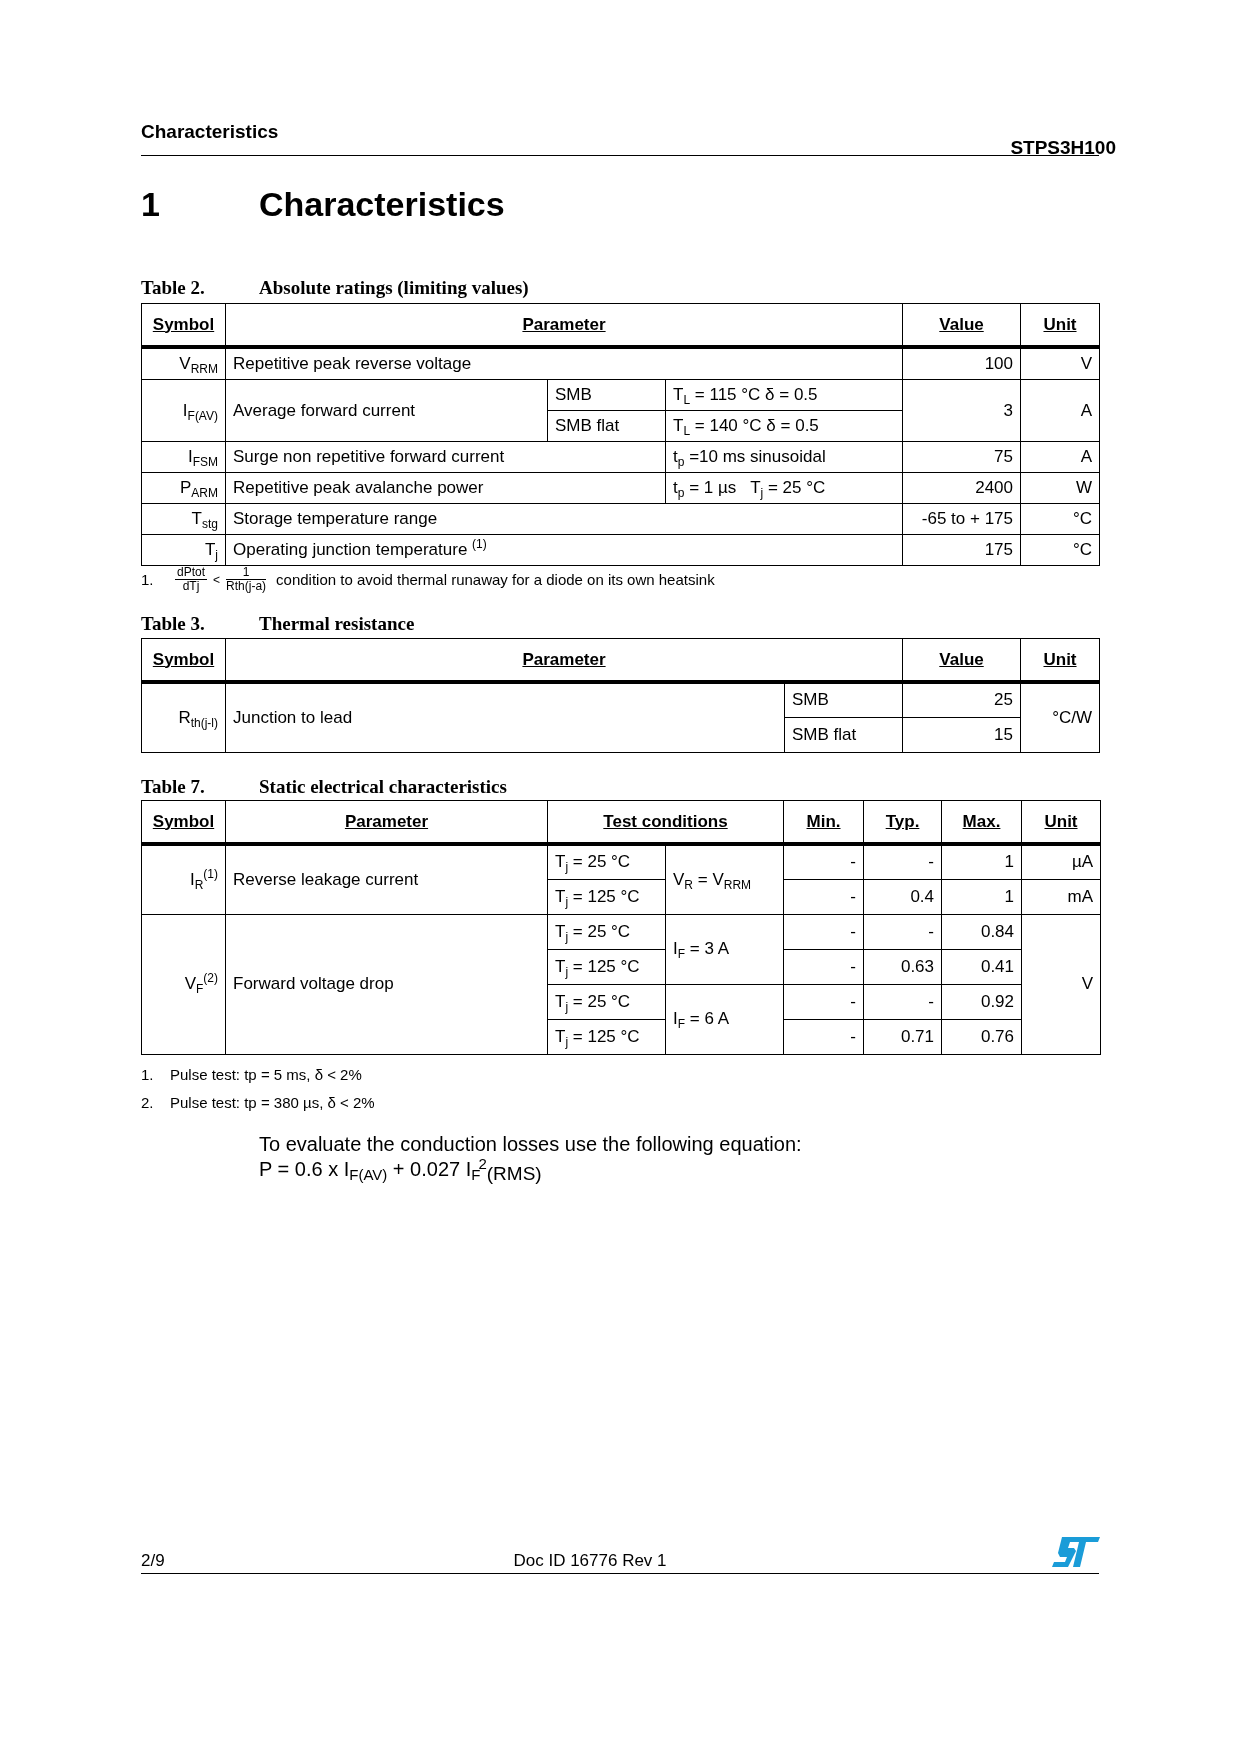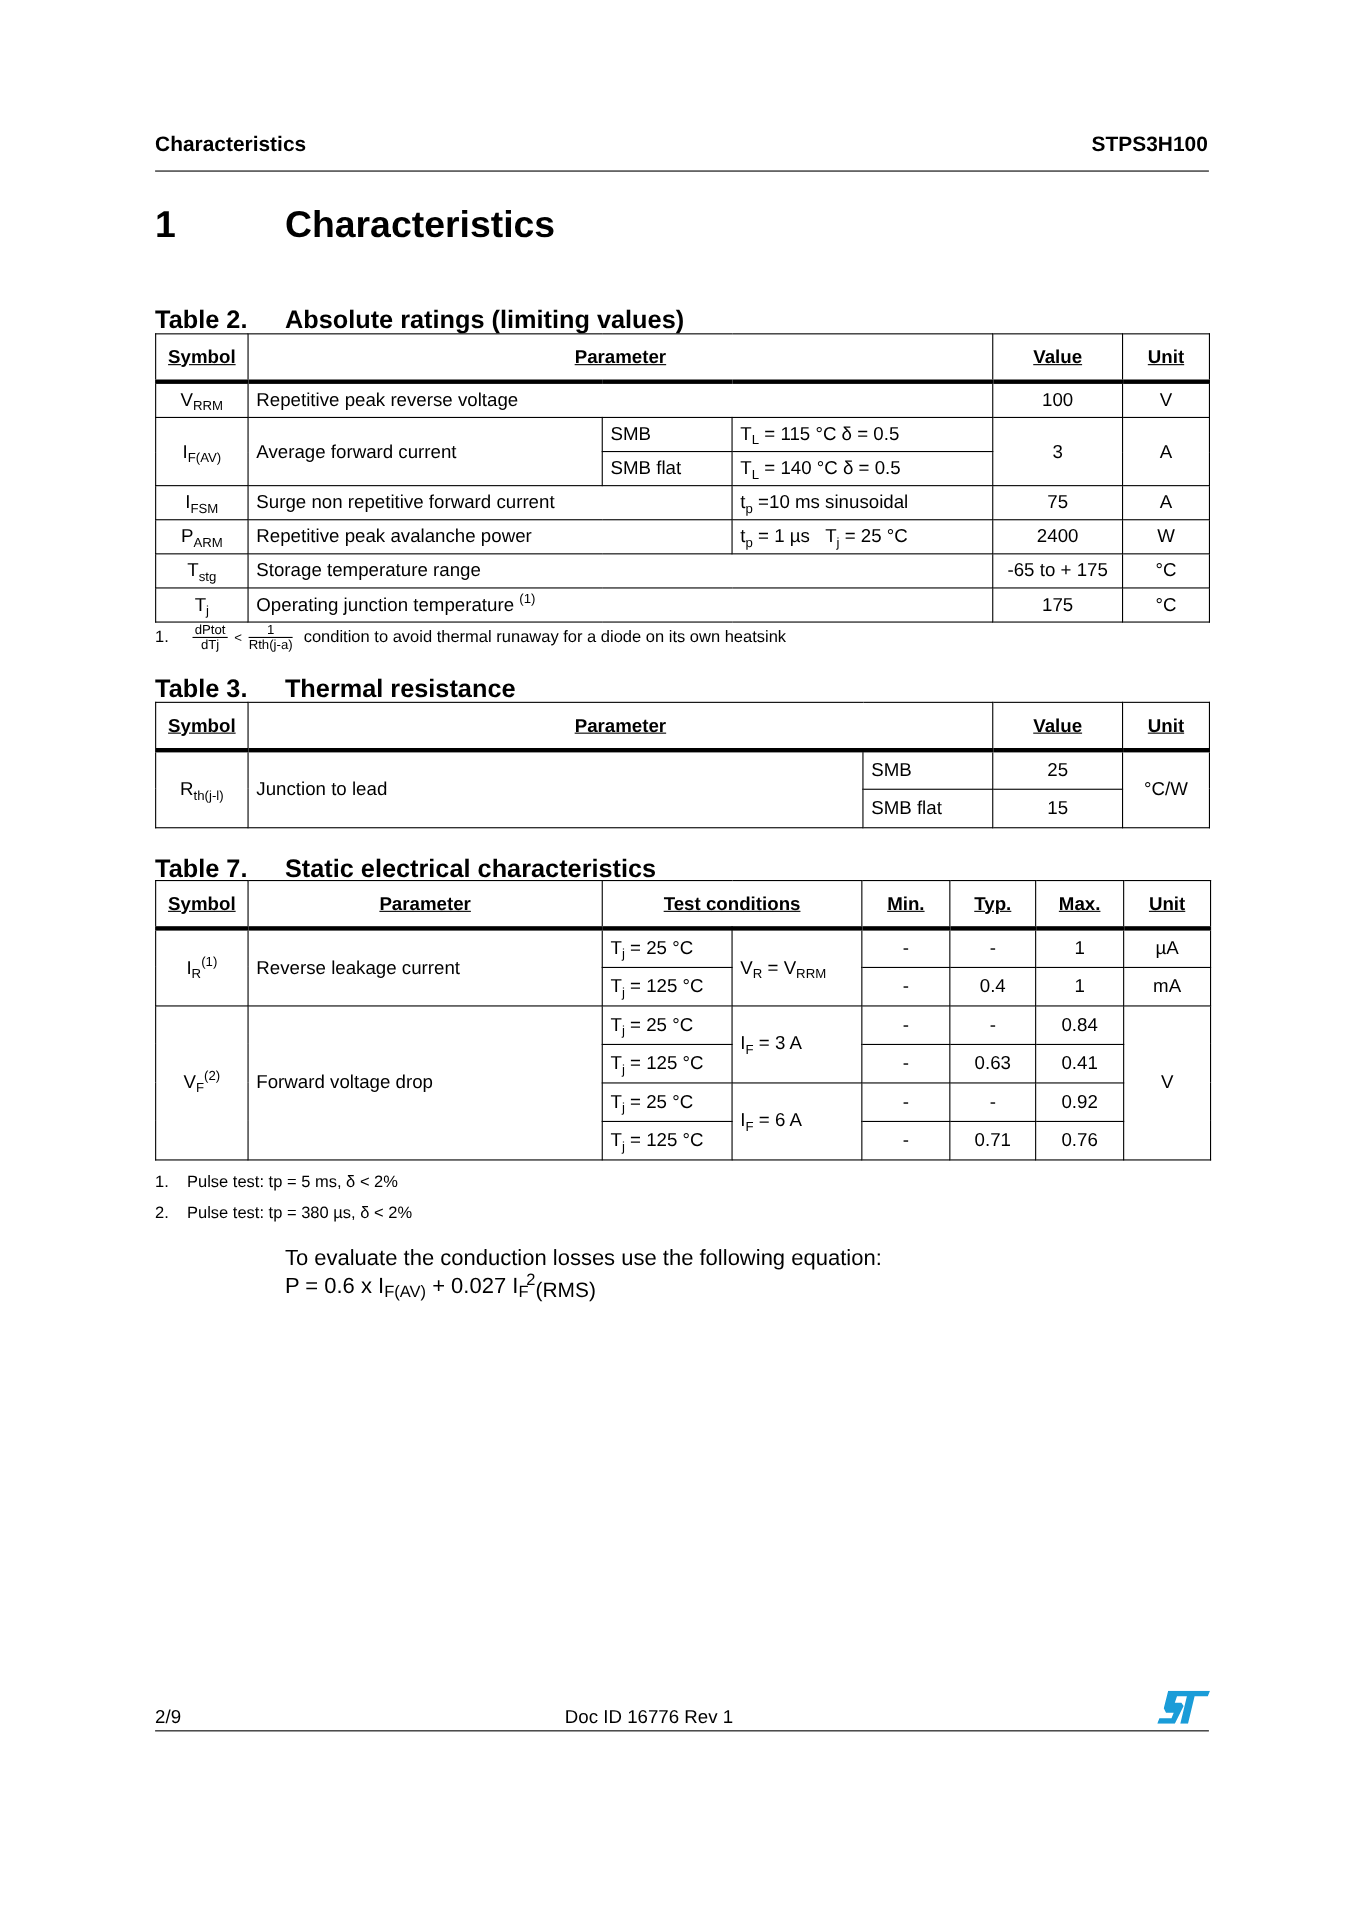--- a/index.html
+++ b/index.html
@@ -2,41 +2,41 @@
 <html><head>
 <meta charset="utf-8">
 <style>
   html, body { margin:0; padding:0; background:#ffffff; }
   body { width:1240px; height:1754px; position:relative; overflow:hidden;
          font-family:"Liberation Sans", sans-serif; color:#000; }
   .abs { position:absolute; }
   .hdr-text { font-weight:bold; font-size:19px; top:121px; }
   .rule { position:absolute; height:0; border-top:1.5px solid #000; }
   .h1 { font-weight:bold; font-size:34px; top:185px; }
-  .caption { font-weight:bold; font-size:23px; }
+  .caption { font-weight:bold; font-size:19px;font-family:Liberation Serif, serif; }
   table.dt { position:absolute; border-collapse:collapse; left:141px; width:958px;
              font-size:17px; table-layout:fixed; }
   table.dt td, table.dt th { border:1.2px solid #000; padding:0 7px; height:30px; line-height:18px; vertical-align:middle; }
   table.dt th { font-weight:bold; height:41px; text-align:center;text-decoration:underline; }
   table.dt tr.head th { border-bottom:4px solid #000; }
-  .c { text-align:center; }
+  .c { text-align:right; }
   .l { text-align:left; }
   sub { font-size:12px; vertical-align:-4px; line-height:0; }
   sup { font-size:12px; vertical-align:7px; line-height:0; }
   .fn { font-size:15px; }
   .eq { font-size:20px; left:259px; }
   .frac { display:inline-block; text-align:center; vertical-align:middle; font-size:12px; line-height:13px; }
   .frac .num { border-bottom:1px solid #000; padding:0 2px; display:block; }
   .footer-text { font-size:17px; top:1551px; }
 </style>
 </head>
 <body>
 
 <div class="abs hdr-text" style="left:141px;">Characteristics</div>
-<div class="abs hdr-text" style="right:142px;">STPS3H100</div>
+<div class="abs hdr-text" style="right:124px;margin-top:16px;">STPS3H100</div>
 <div class="rule" style="left:141px; width:958px; top:155px;"></div>
 
 <div class="abs h1" style="left:141px;">1</div>
 <div class="abs h1" style="left:259px;">Characteristics</div>
 
 <div class="abs caption" style="left:141px; top:277px;">Table 2.</div>
 <div class="abs caption" style="left:259px; top:277px;">Absolute ratings (limiting values)</div>
 
 <table class="dt" style="top:303px;">
   <colgroup>

